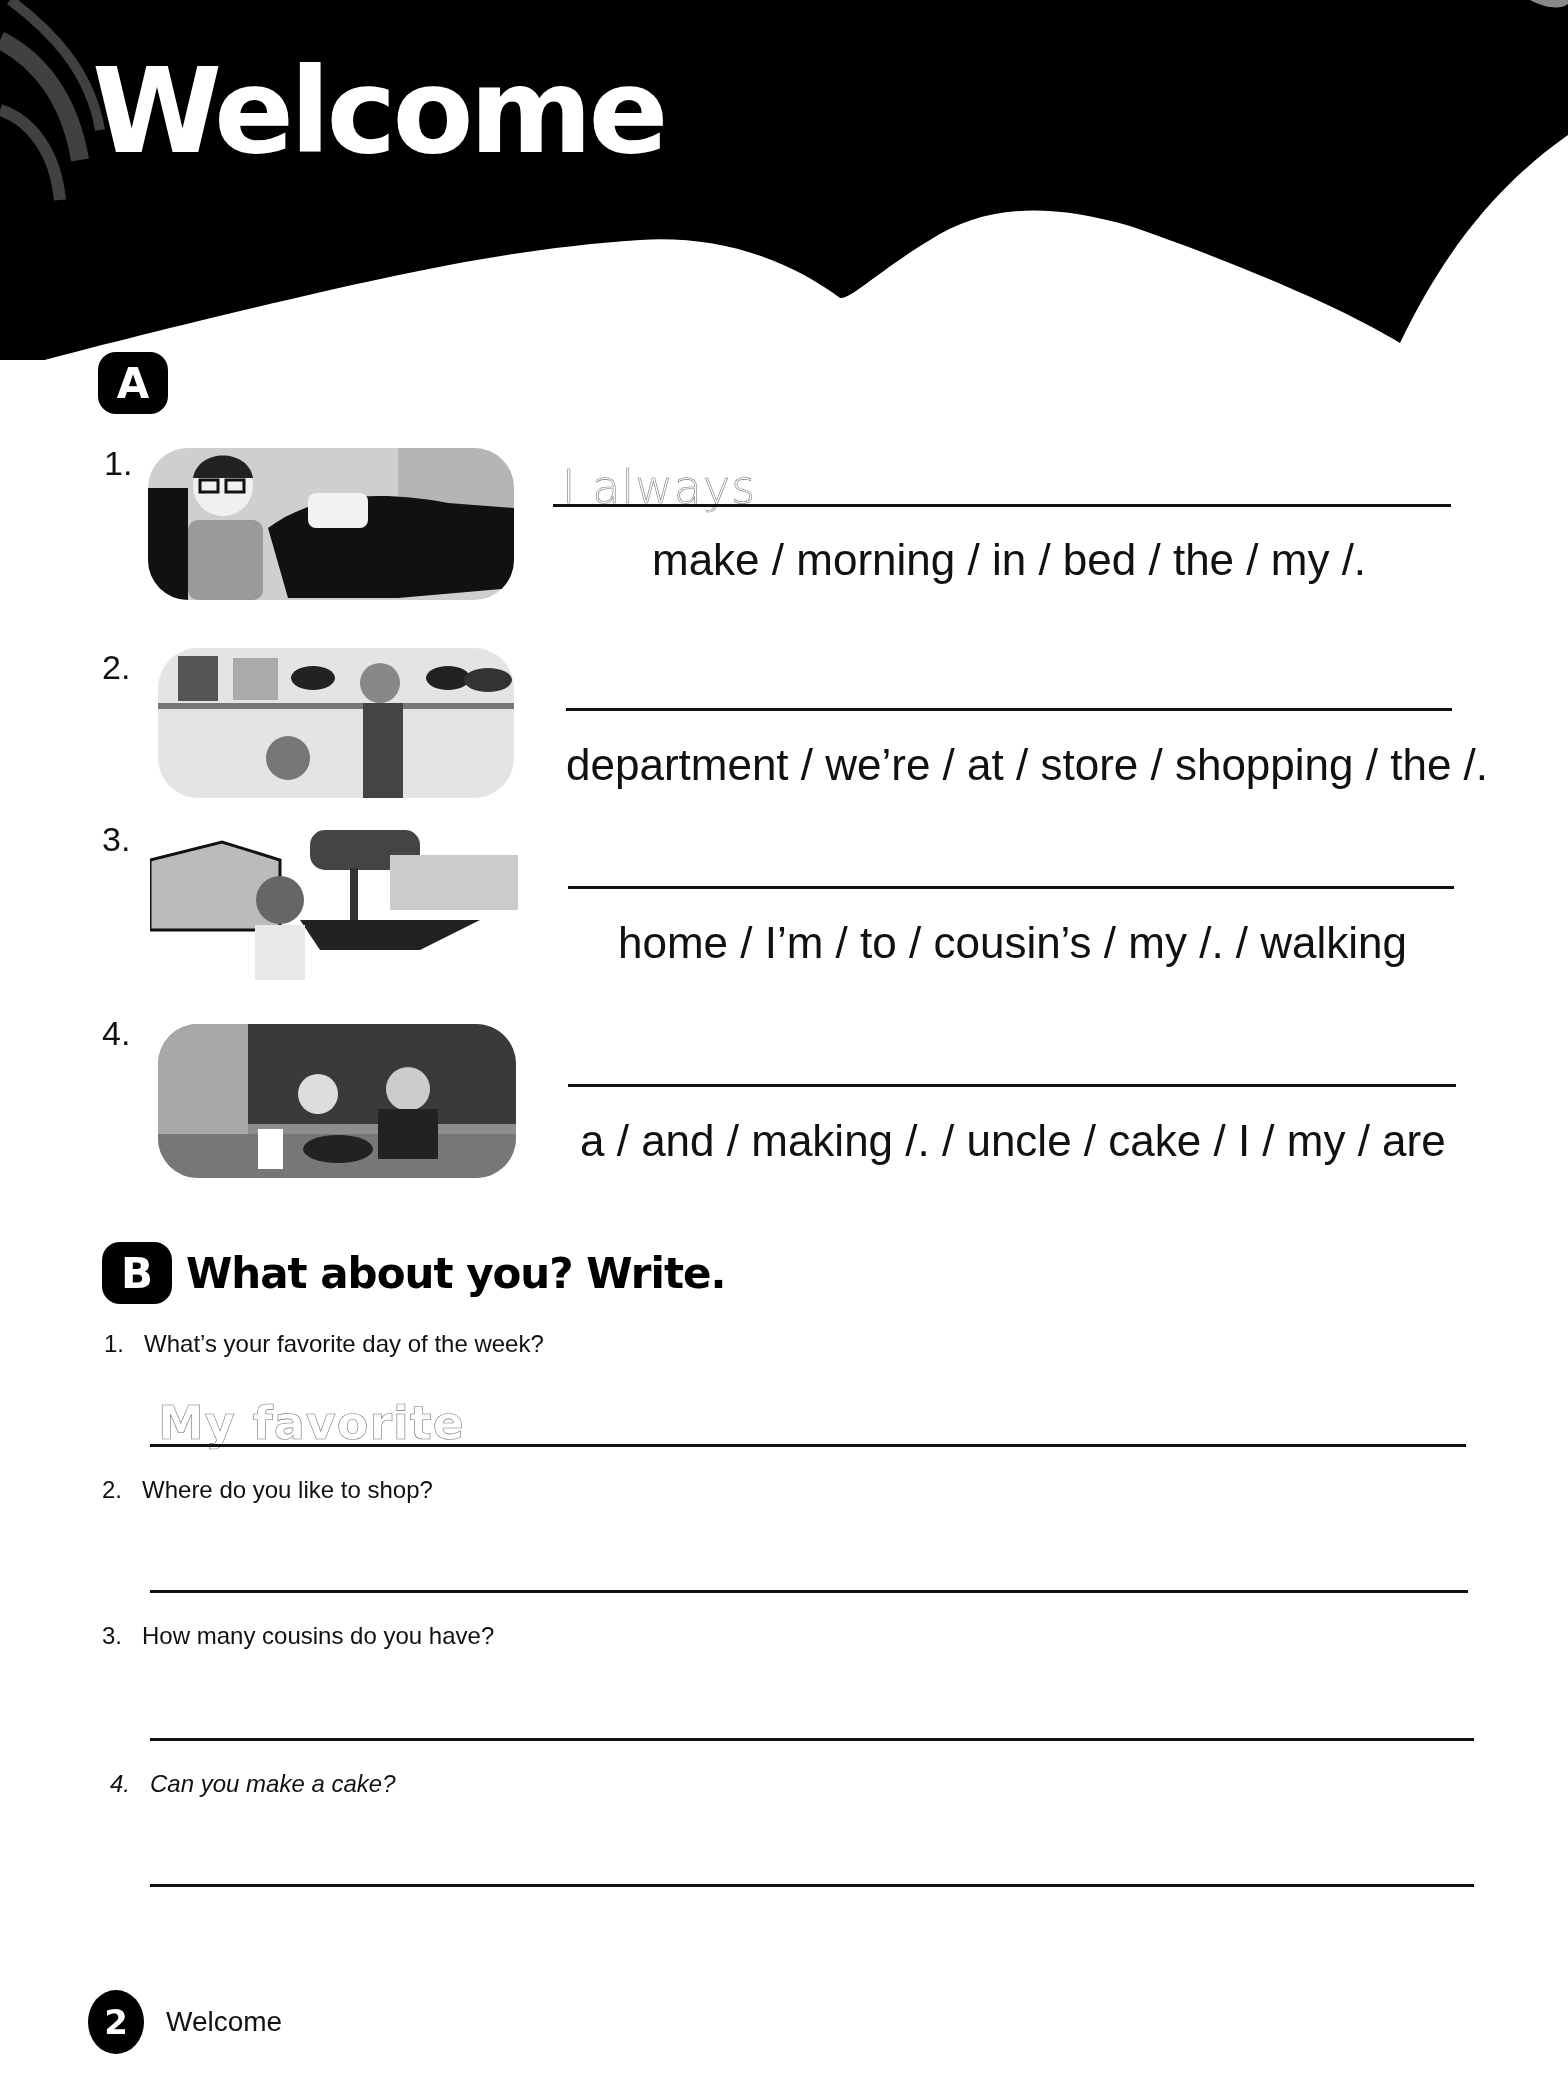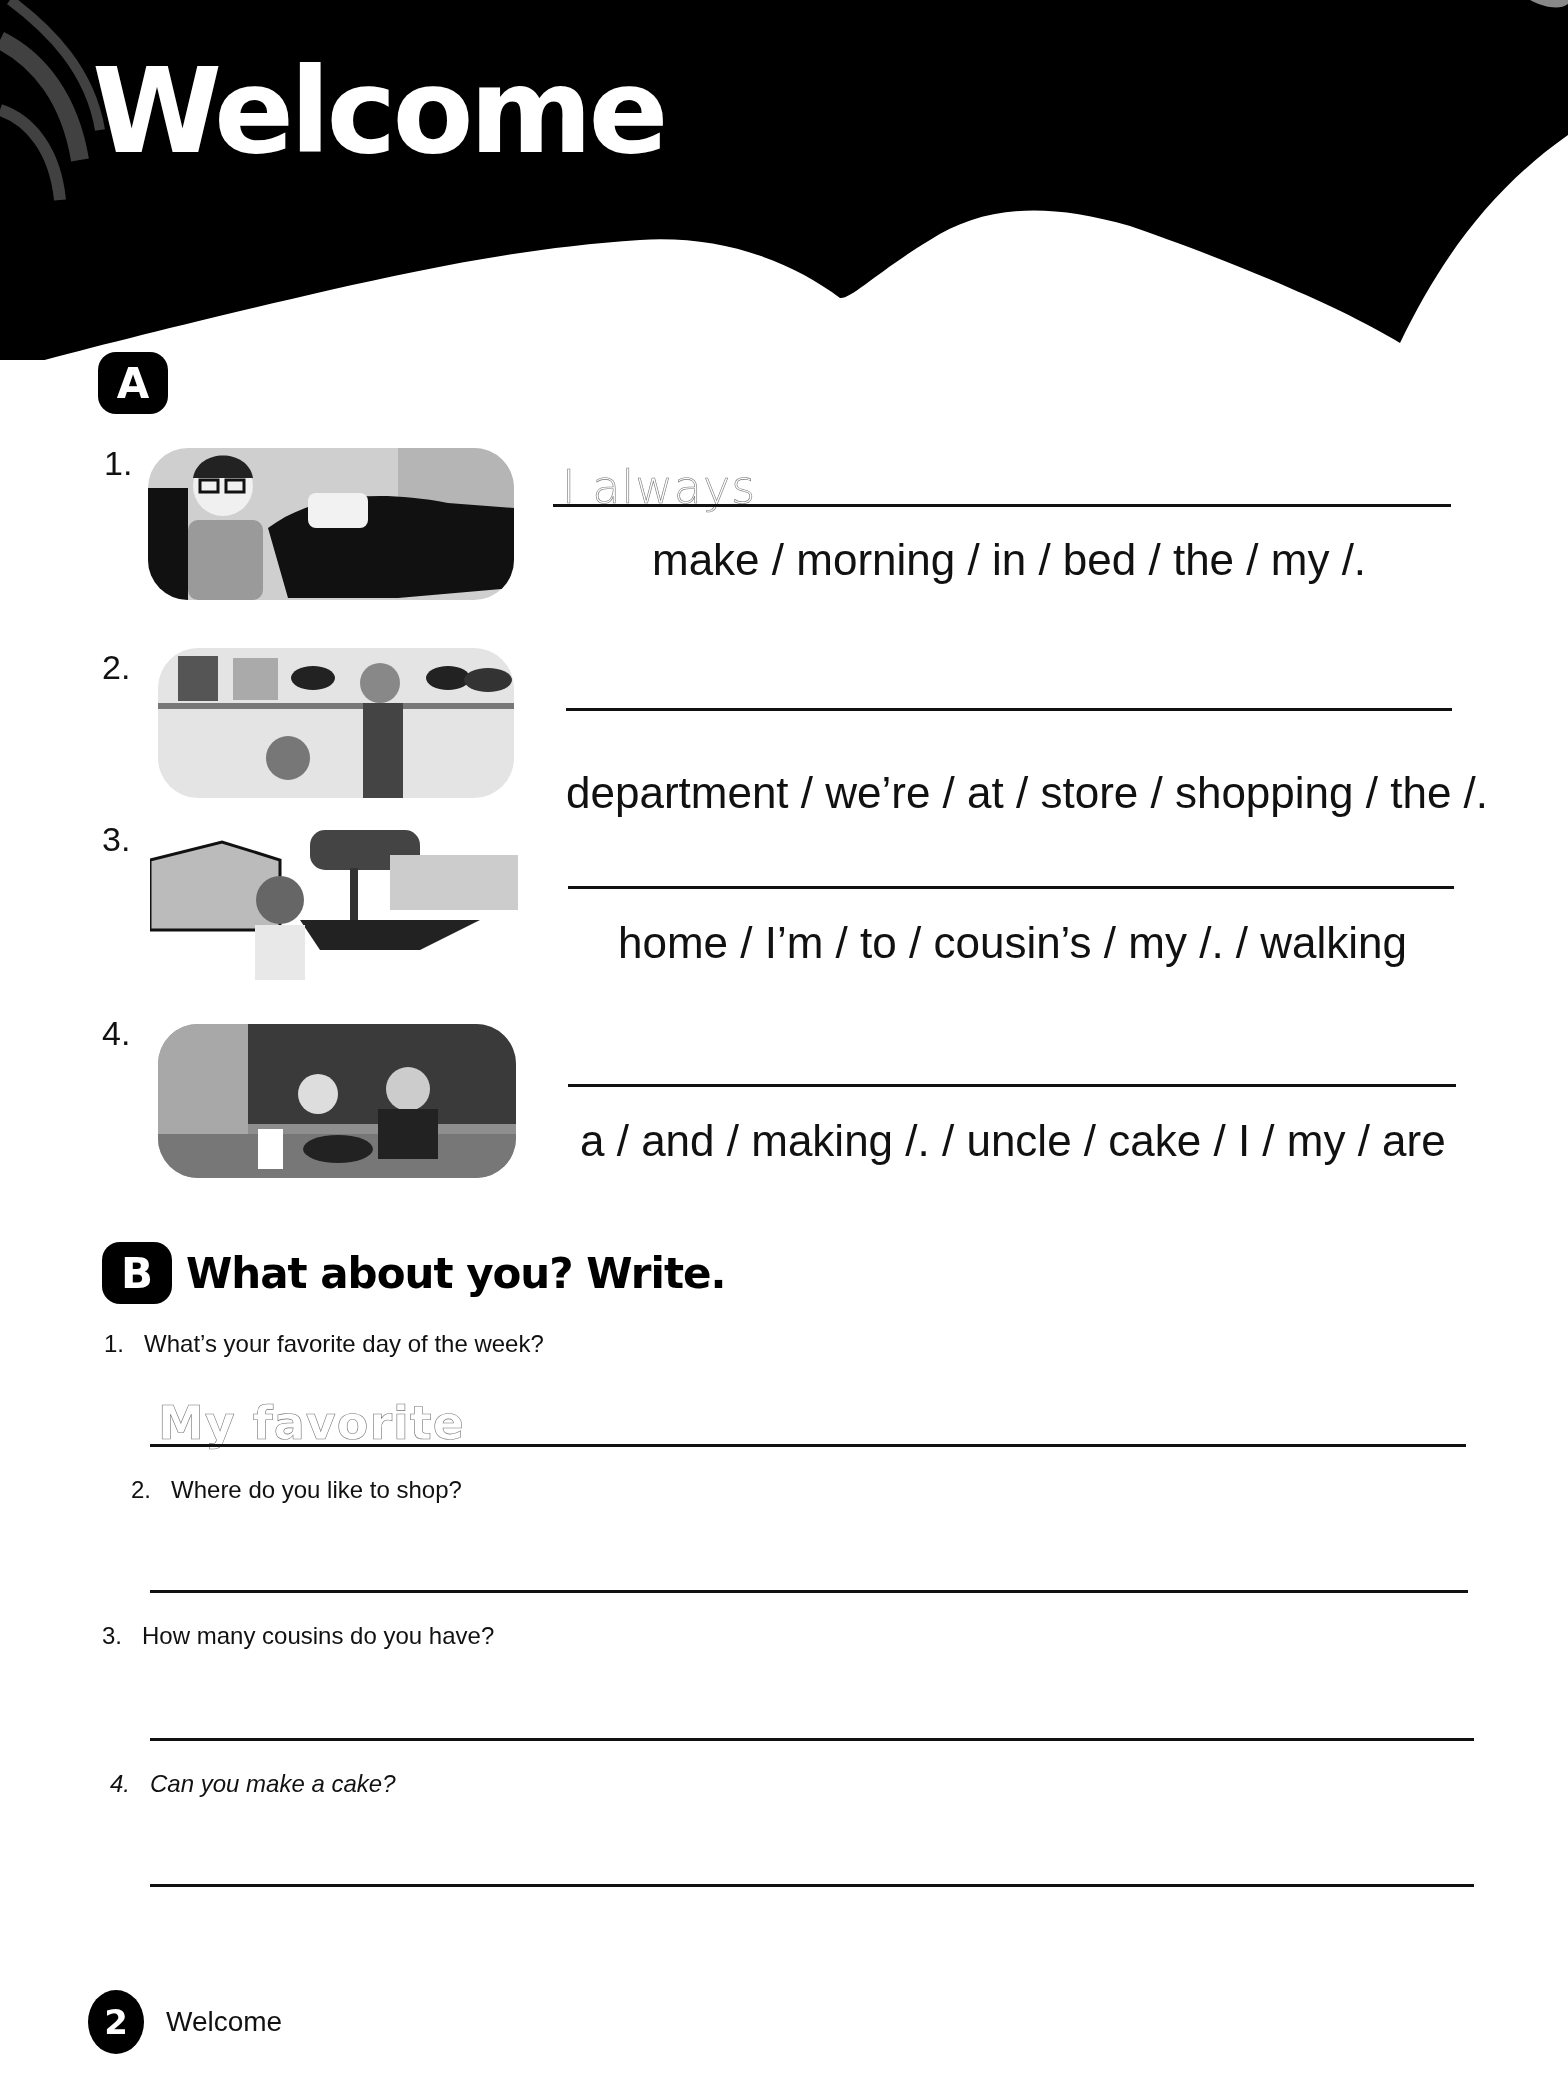--- a/index.html
+++ b/index.html
@@ -65,21 +65,21 @@
     <rect x="75" y="10" width="45" height="42" fill="#aaa"></rect>
     <ellipse cx="155" cy="30" rx="22" ry="12" fill="#222"></ellipse>
     <ellipse cx="290" cy="30" rx="22" ry="12" fill="#222"></ellipse>
     <ellipse cx="330" cy="32" rx="24" ry="12" fill="#333"></ellipse>
     <circle cx="222" cy="35" r="20" fill="#888"></circle>
     <rect x="205" y="55" width="40" height="95" fill="#444"></rect>
     <circle cx="130" cy="110" r="22" fill="#777"></circle>
   </svg>
 </div>
 <div class="line" style="left:566px;top:708px;width:886px;"></div>
-<div class="prompt" style="left:566px;top:768px;">department / we’re / at / store / shopping / the /.</div>
+<div class="prompt" style="left:566px;top:740px;">department / we’re / at / store / shopping / the /.</div>
 
 <div class="num" style="left:102px;top:820px;">3.</div>
 <div class="pic" style="left:150px;top:830px;width:368px;height:150px;border-radius:4px;">
   <svg width="368" height="150" viewBox="0 0 368 150">
     <rect width="368" height="150" fill="#fff"></rect>
     <polygon points="0,30 72,12 130,30 130,100 0,100" fill="#bbb" stroke="#111" stroke-width="3"></polygon>
     <rect x="160" y="0" width="110" height="40" rx="15" fill="#444"></rect>
     <rect x="200" y="38" width="8" height="60" fill="#333"></rect>
     <rect x="240" y="25" width="128" height="55" fill="#ccc"></rect>
     <polygon points="150,90 330,90 270,120 170,120" fill="#222"></polygon>
@@ -112,21 +112,21 @@
   <div class="section-title">What about you? Write.</div>
 </div>
 
 <div class="question" style="left:104px;top:1330px;">
   <span>1.</span>&nbsp;&nbsp;
   <span>What’s your favorite day of the week?</span>
 </div>
 <div class="trace" style="left:158px;top:1396px;font-weight:bold;">My favorite</div>
 <div class="line" style="left:150px;top:1444px;width:1316px;"></div>
 
-<div class="question" style="left:102px;top:1476px;margin-left:29px;">
+<div class="question" style="left:102px;top:1476px;">
   <span>2.</span>&nbsp;&nbsp;
   <span>Where do you like to shop?</span>
 </div>
 <div class="line" style="left:150px;top:1590px;width:1318px;"></div>
 
 <div class="question" style="left:102px;top:1622px;">
   <span>3.</span>&nbsp;&nbsp;
   <span>How many cousins do you have?</span>
 </div>
 <div class="line" style="left:150px;top:1738px;width:1324px;"></div>

